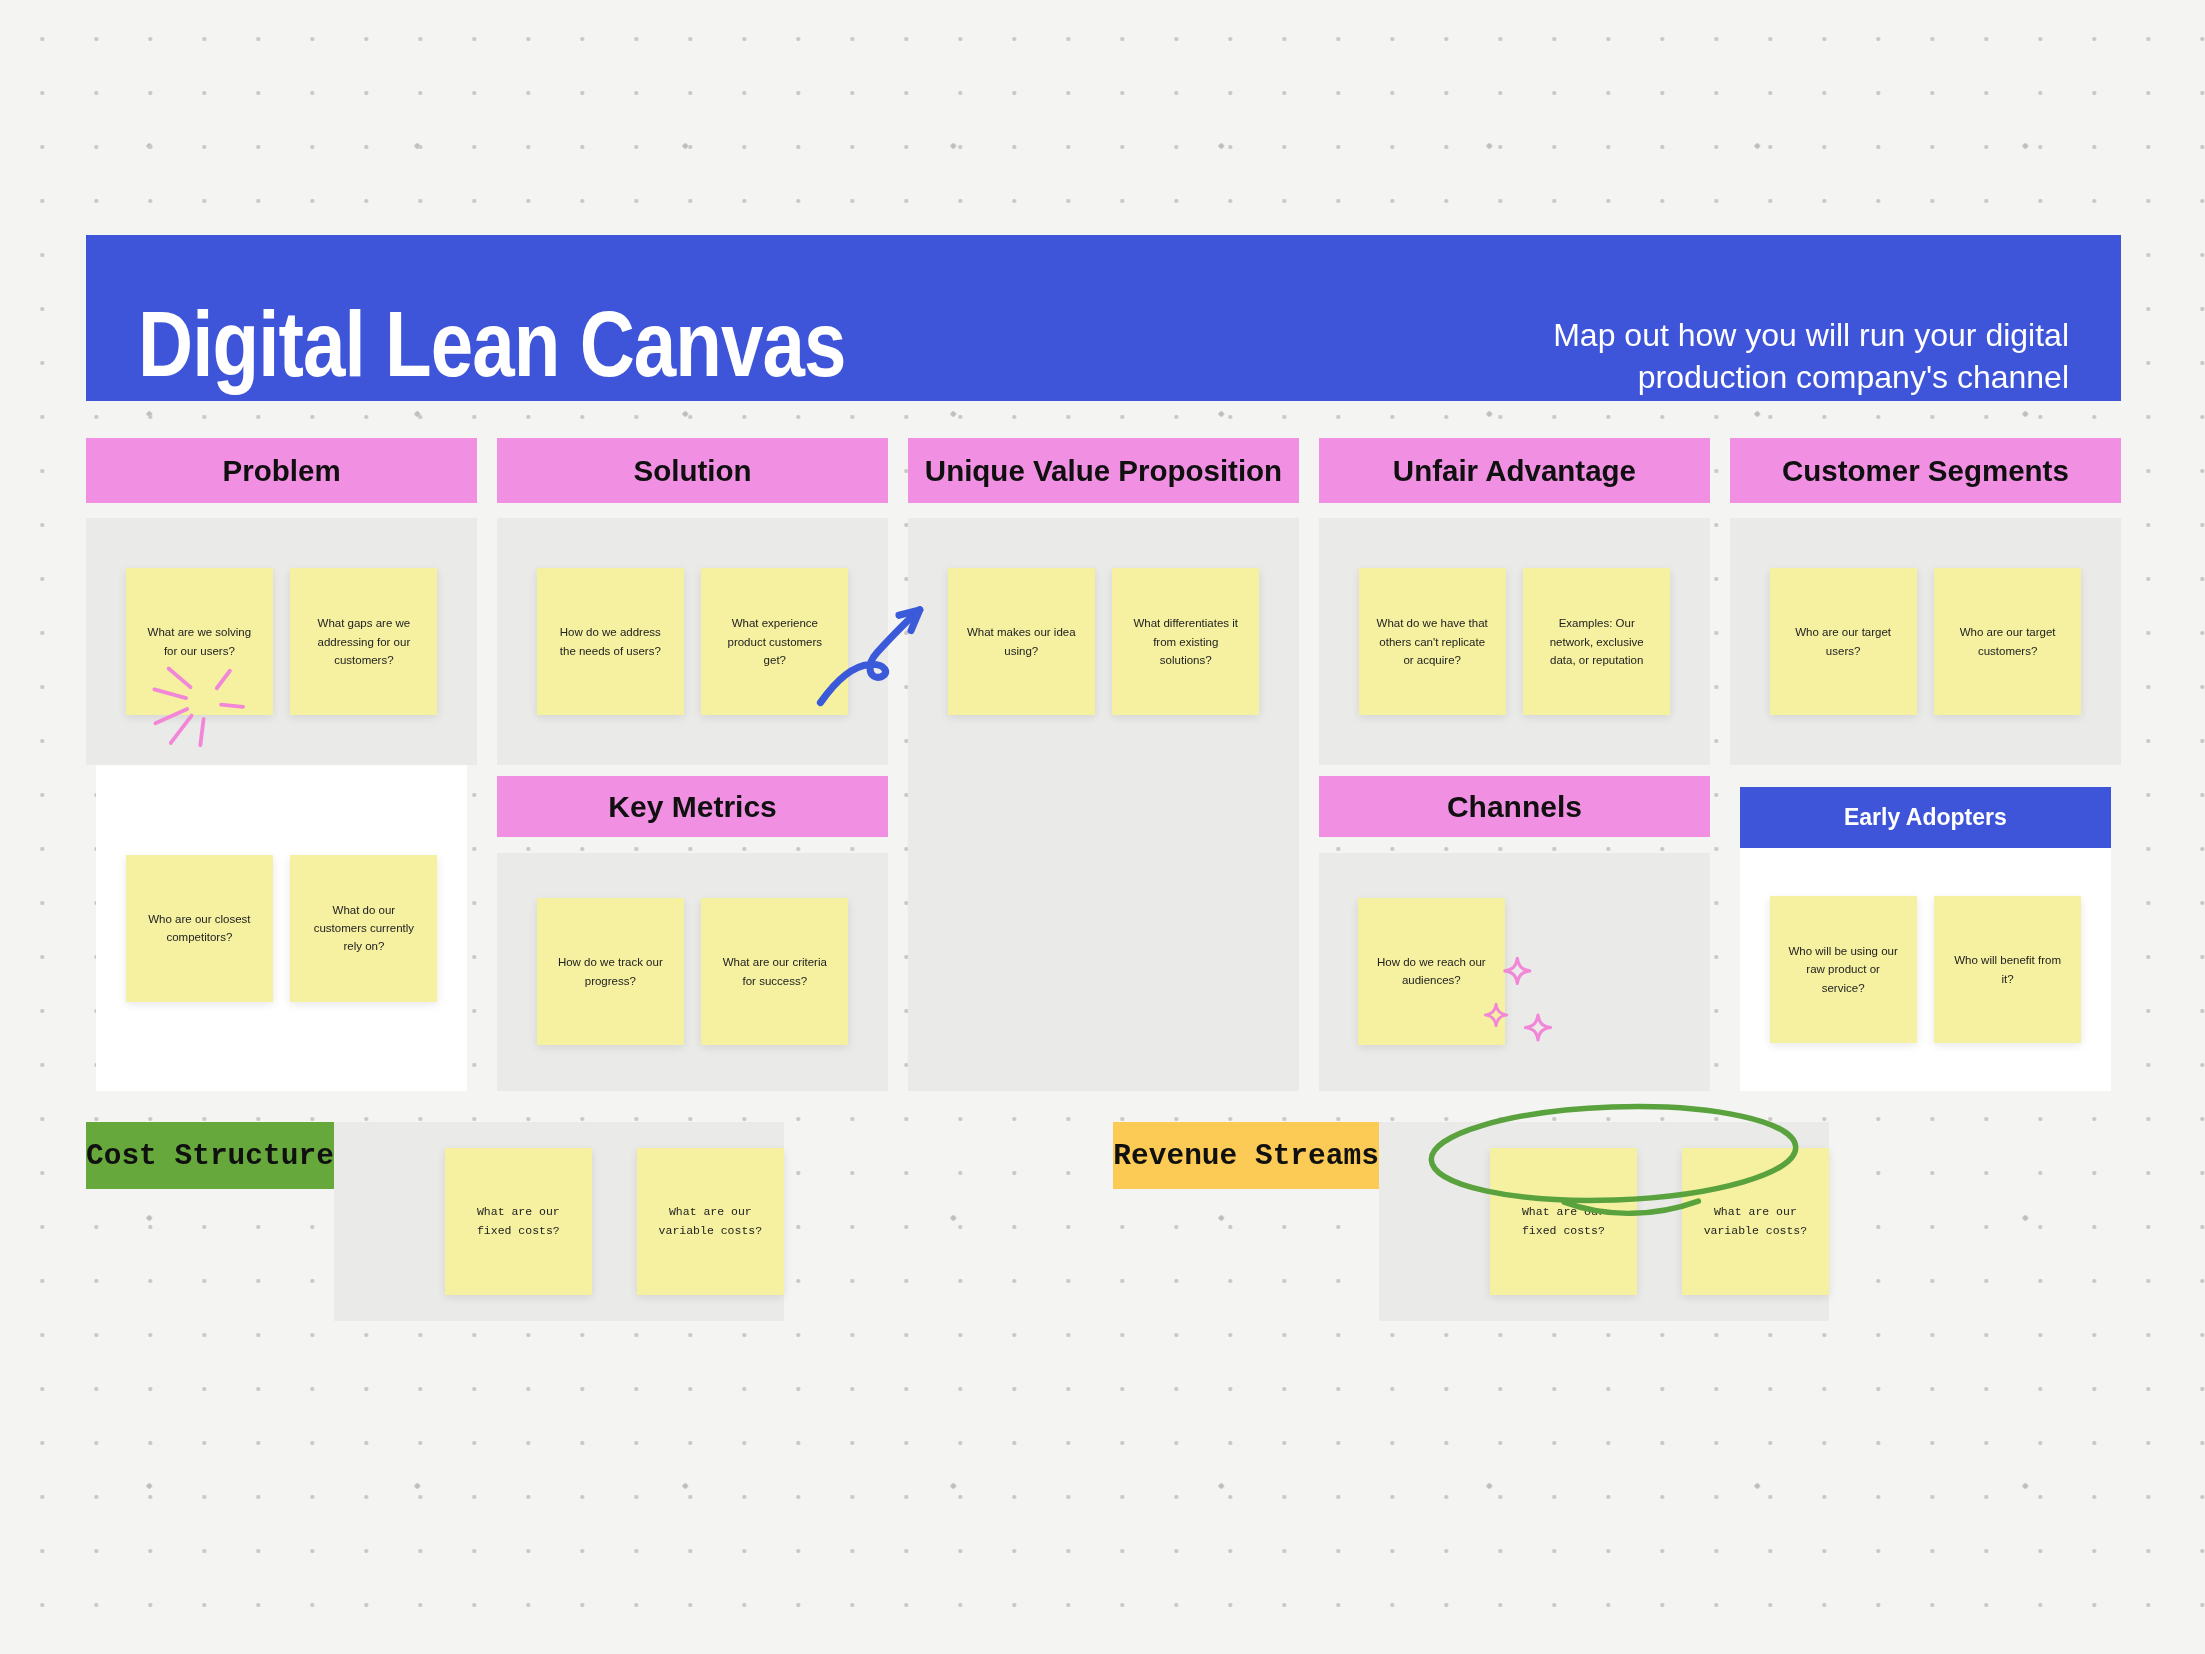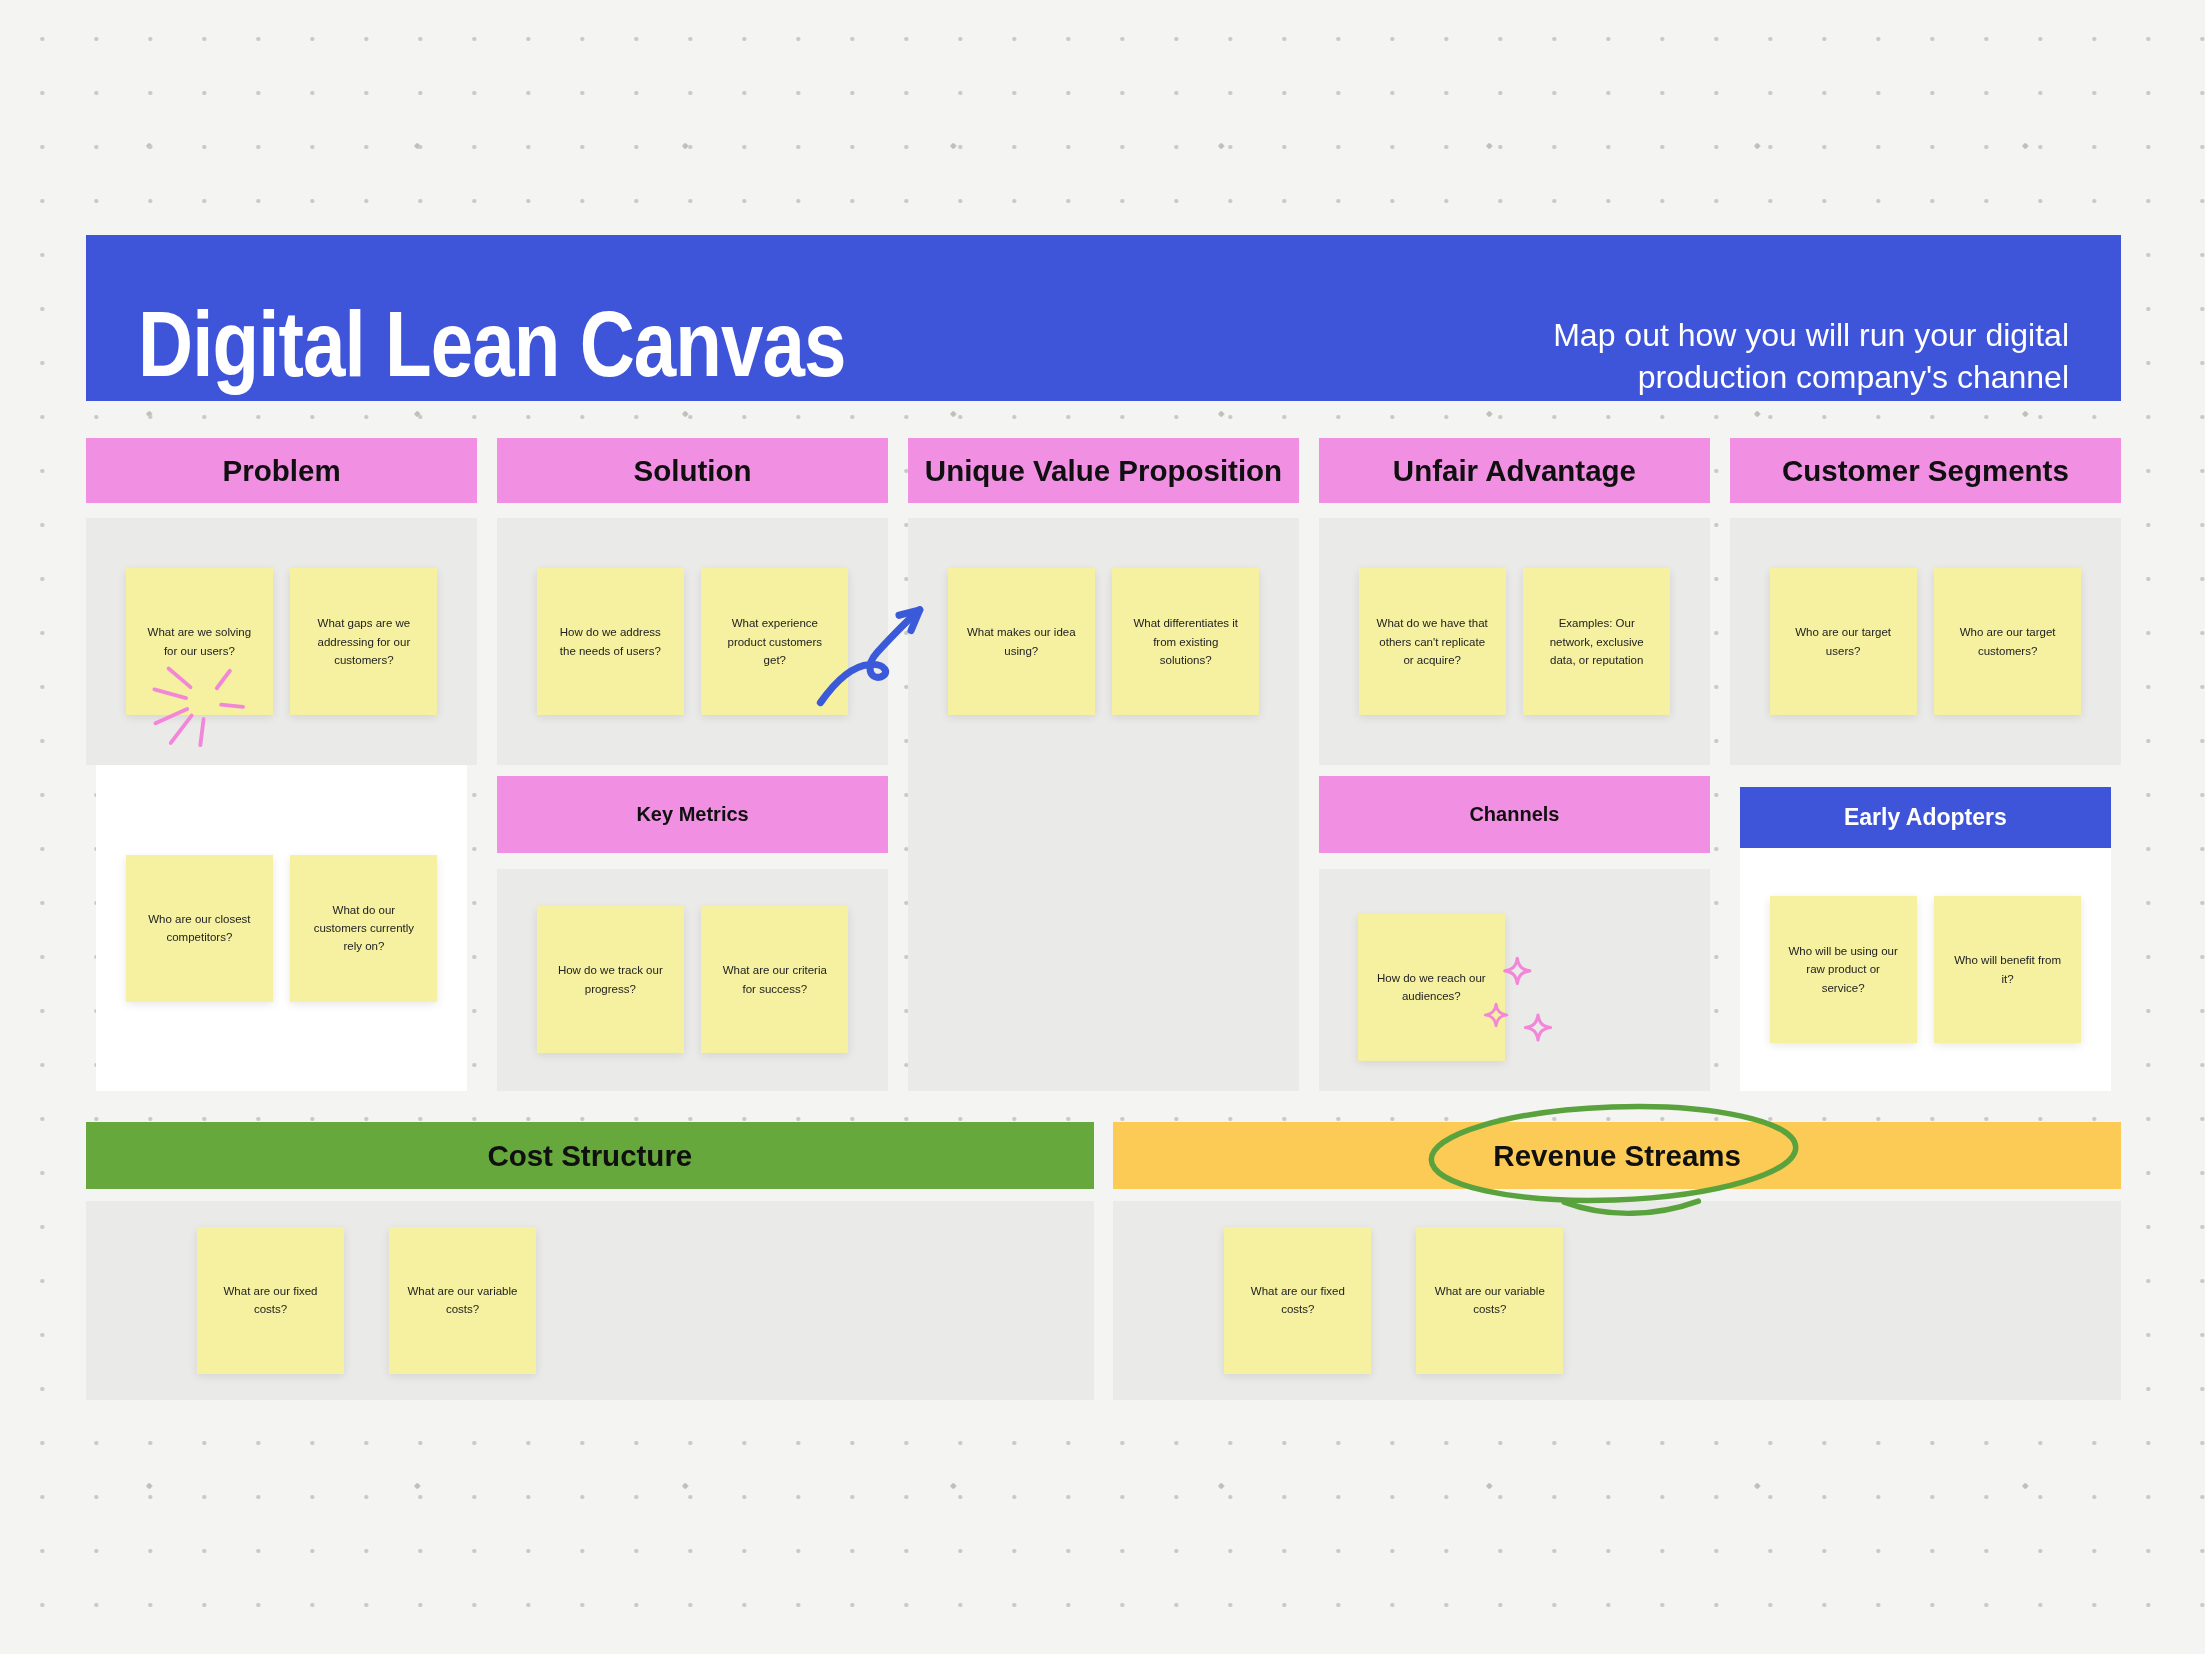--- a/index.html
+++ b/index.html
@@ -43,22 +43,22 @@
   .bar { display: flex; align-items: center; justify-content: center; flex: 0 0 auto; }
   .col-header {
     height: 65px; background: var(--header_pink, #f18fe3);
     font-size: 29.5px; font-weight: 700; color: #101010; margin-bottom: 15.3px;
   }
   .subbar-blue {
     height: 61px; background: var(--banner_blue, #3e55d9);
     color: #ffffff; font-size: 23px; font-weight: 700; margin: 22px 9.8px 0;
   }
   .subbar-pink {
-    height: 77px; background: var(--header_pink, #f18fe3);
-    font-size: 20px; font-weight: 700; color: #101010; margin: 11px 0 15.3px;
+    height: 61px; background: var(--header_pink, #f18fe3);
+    font-size: 30px; font-weight: 700; color: #101010; margin: 11px 0 15.3px;
   }
 
   .panel { background: var(--panel_gray, #eaeae8); }
   .panel-top { height: 247px; flex: 0 0 auto; }
   .panel-grow { flex: 1 1 auto; }
   .panel-white { background: #ffffff; margin: 0 9.8px; }
 
   .note-row { display: flex; justify-content: center; align-items: center; gap: 17.5px; height: 100%; }
   .note-row.top { align-items: flex-start; padding-top: 50px; }
   .note-row.left-top { justify-content: flex-start; align-items: flex-start; padding-top: 45px; padding-left: 39px; }
@@ -71,21 +71,21 @@
     display: flex; align-items: center; justify-content: center;
     text-align: center; padding: 0 17.5px;
   }
   .sticky span { font-size: 11.5px; line-height: 1.6; color: #222222; }
 
   
   .bottom-row {
     position: absolute; left: 86px; top: 1122px; width: 2035px;
     display: grid; grid-template-columns: repeat(2, 1fr); column-gap: 19.7px;
   }
-  .bottom-section { display: flex; flex-direction: column; }
+  .bottom-section { display: flex; flex-direction: row; font-family: Liberation Mono, monospace; }
   .bottom-header { height: 67px; font-size: 29.5px; font-weight: 700; color: #101010; margin-bottom: 11.5px; }
   .bh-green { background: var(--cost_green, #67a83d); }
   .bh-yellow { background: var(--revenue_yellow, #fbcb55); }
   .bottom-panel { height: 199px; }
 
   
   .doodle { position: absolute; z-index: 6; }
   .stroke-pink  { stroke: var(--doodle_pink, #f287d8); }
   .stroke-blue  { stroke: var(--doodle_blue, #3b5ad9); }
   .stroke-green { stroke: var(--doodle_green, #59a23d); }

